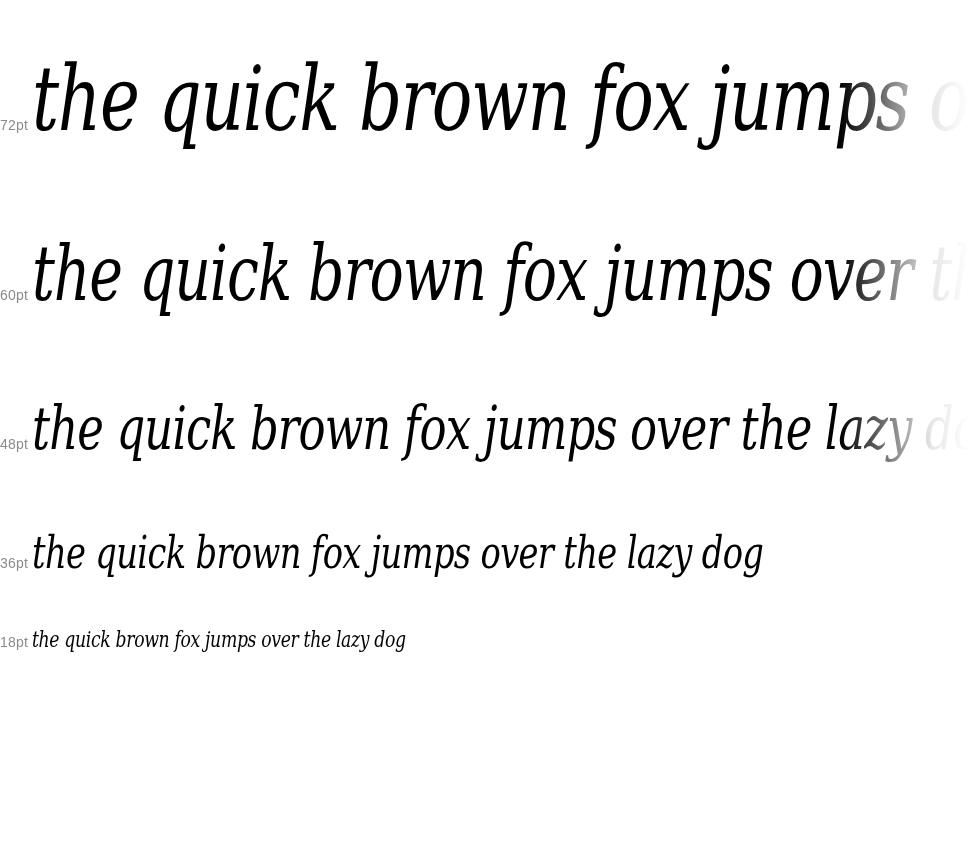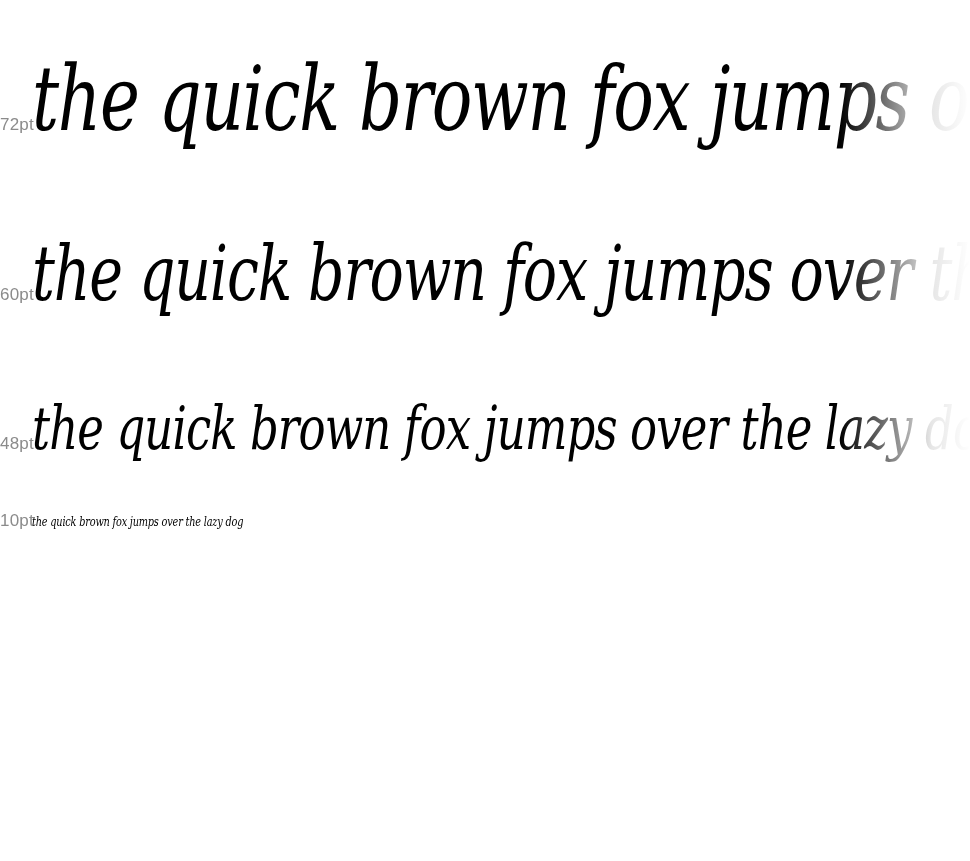--- a/index.html
+++ b/index.html
@@ -45,21 +45,21 @@
   
   .r72 { font-size: 90px; height: 182px; line-height: 182px; }
   .r60 { font-size: 76px; height: 168px; line-height: 168px; }
   .r48 { font-size: 60px; height: 140px; line-height: 140px; }
   .r36 { font-size: 45px; height: 110px; line-height: 110px; }
   .r24 { font-size: 30px; height: 80px;  line-height: 80px;  }
   .r18 { font-size: 23px; height: 62px;  line-height: 62px;  }
   .r12 { font-size: 16px; height: 52px;  line-height: 52px;  }
   .r10 { font-size: 13px; height: 45px;  line-height: 45px;  }
   
-  .row .pt-label { font-size: 17px; }
+  .row .pt-label { font-size: 14px; }
   .fade-right {
     position: absolute;
     top: 0;
     right: 0;
     width: 130px;
     height: 100%;
     background: linear-gradient(to right, rgba(255,255,255,0) 0%, rgba(255,255,255,0.9) 70%, #ffffff 100%);
     pointer-events: none;
   }
 </style>
@@ -74,24 +74,27 @@
     </div>
 
     <div class="row r60">
       <span class="pt-label">60pt</span><span class="sample">the quick brown fox jumps over the lazy dog</span>
     </div>
 
     <div class="row r48">
       <span class="pt-label">48pt</span><span class="sample">the quick brown fox jumps over the lazy dog</span>
     </div>
 
+    <div class="row r36">
+      <span class="pt-label">36pt</span><span class="sample">the quick brown fox jumps over the lazy dog</span>
+    </div>
 
 
+    <div class="row r18">
+      <span class="pt-label">18pt</span><span class="sample">the quick brown fox jumps over the lazy dog</span>
+    </div>
 
 
-    <div class="row r10">
-      <span class="pt-label">10pt</span><span class="sample">the quick brown fox jumps over the lazy dog</span>
-    </div>
 
   </div>
 
   <div class="fade-right"></div>
 </div>
 
 </body></html>

